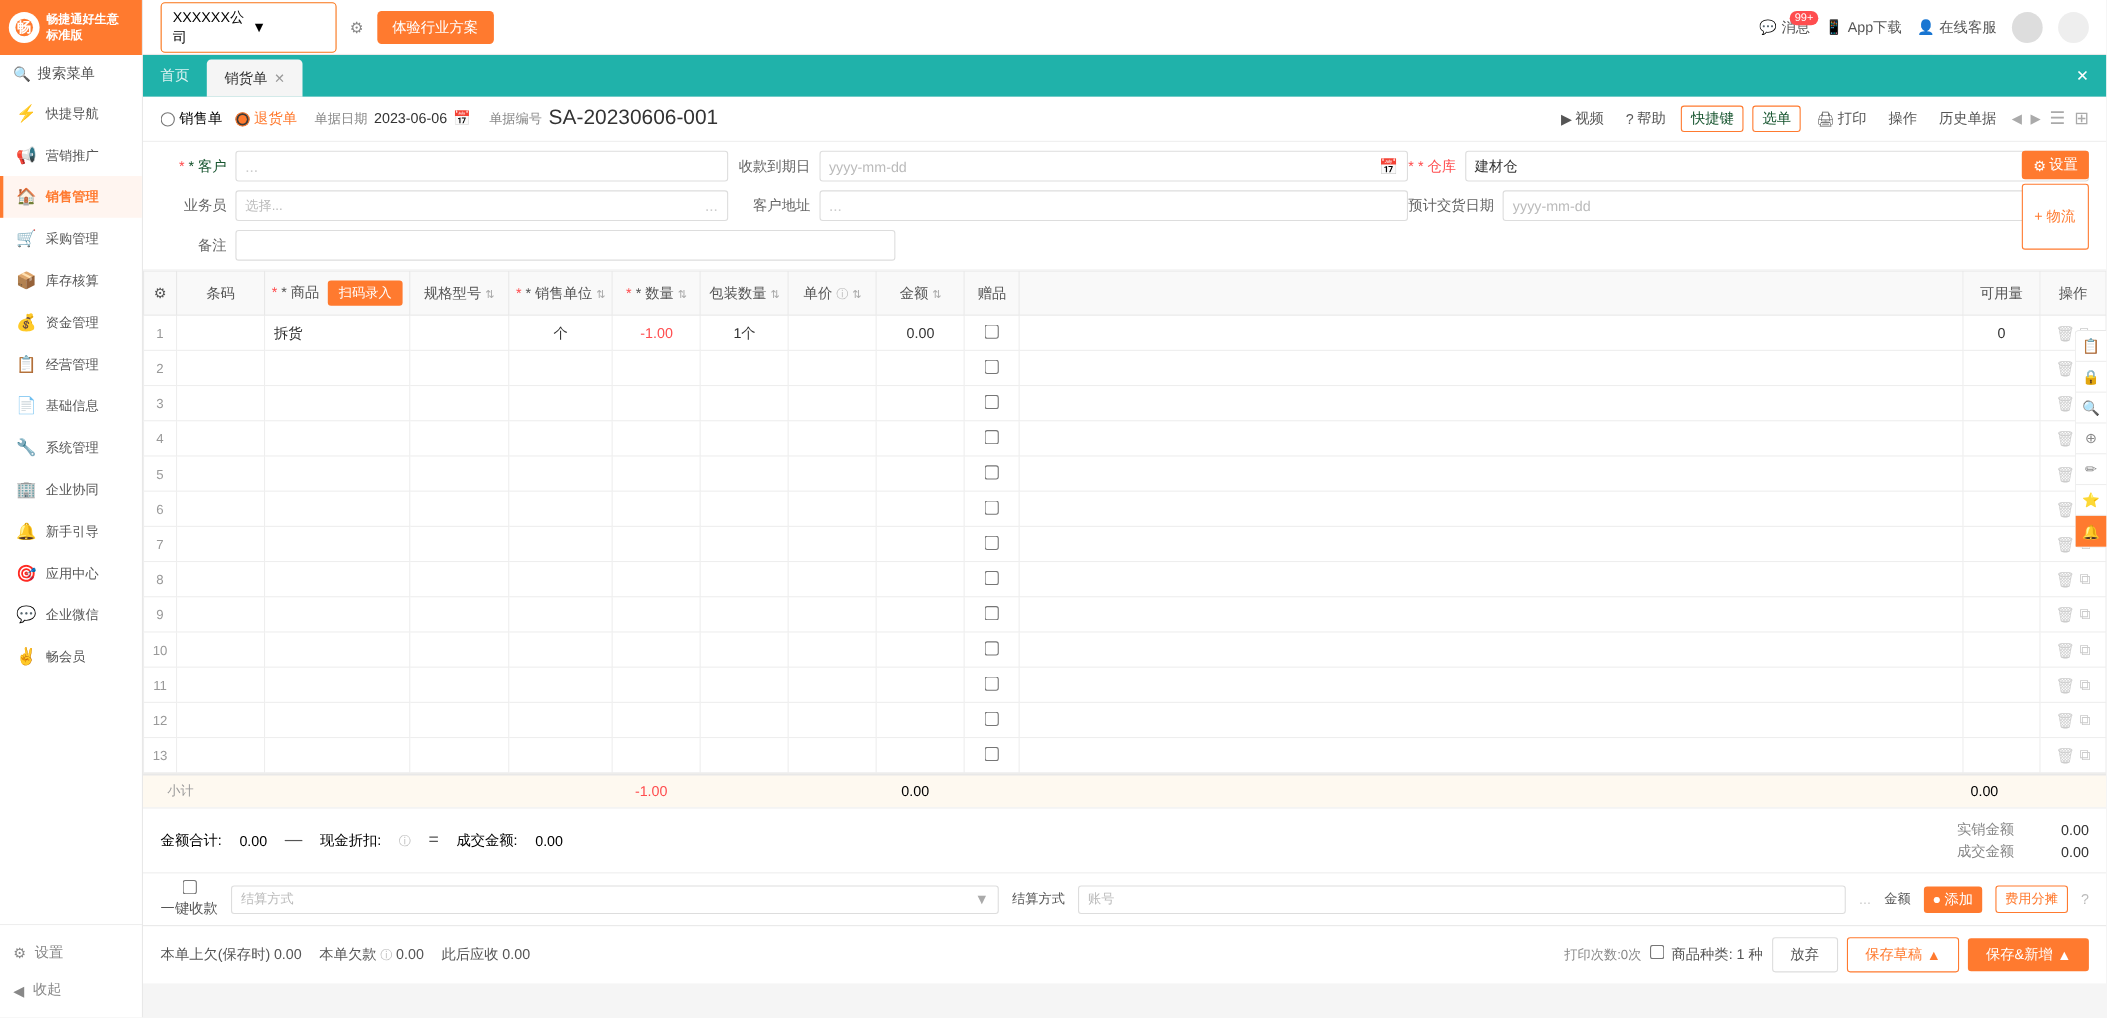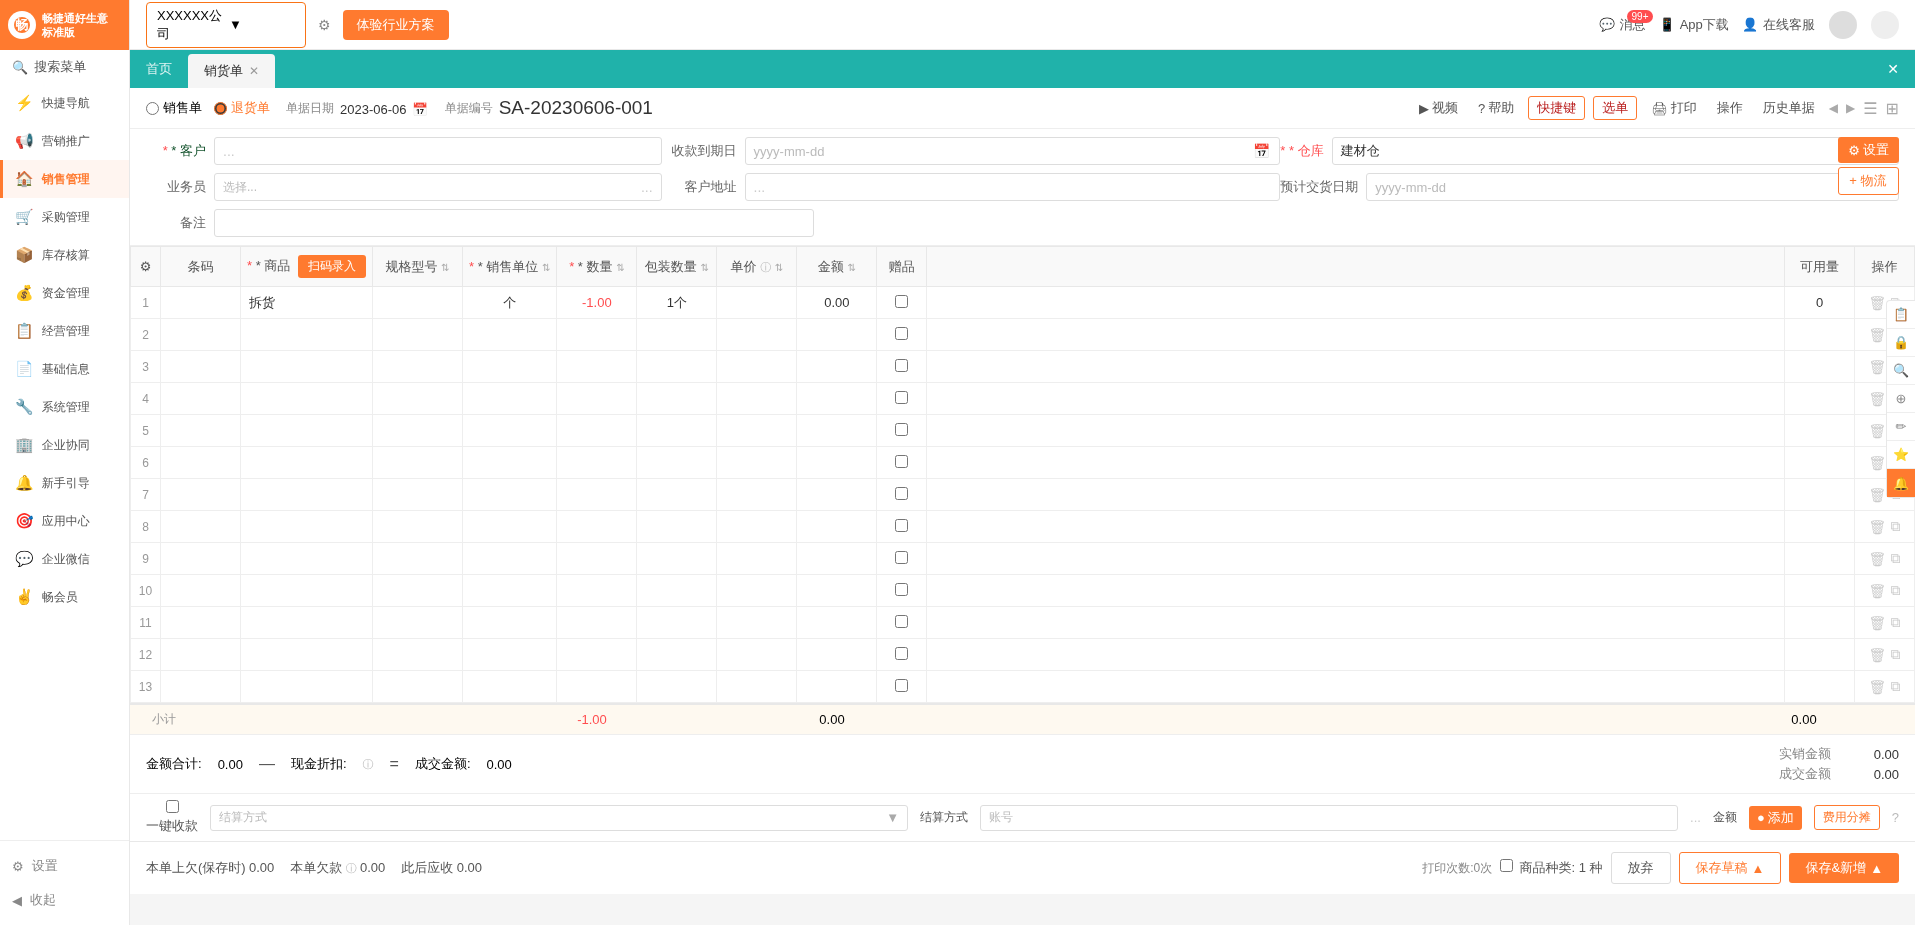--- a/index.html
+++ b/index.html
@@ -38,23 +38,23 @@
     .tab.active { background: #f5f5f5; color: #333; opacity: 1; border-radius: 4px 4px 0 0; margin-top: 4px; height: 34px; }
     .tab-close { font-size: 12px; color: #999; cursor: pointer; }
     .tab-home { background: transparent; }
 
     
     .content { flex: 1; background: #f5f5f5; overflow-y: auto; padding: 0; }
     .radio-group { display: flex; align-items: center; gap: 12px; }
     .radio-item { display: flex; align-items: center; gap: 4px; cursor: pointer; font-size: 13px; }
     .radio-item input { accent-color: #ff7a2f; }
     .action-btn { display: flex; align-items: center; gap: 3px; color: #555; font-size: 12px; cursor: pointer; padding: 2px 6px; border-radius: 3px; }
-    .action-btn-orange { color: #b91c1c; border: 1px solid #ff7a2f; border-radius: 3px; padding: 2px 8px; }
+    .action-btn-orange { color: #14532d; border: 1px solid #ff7a2f; border-radius: 3px; padding: 2px 8px; }
     .right-btn { background: #ff7a2f; color: #fff; border: none; border-radius: 3px; padding: 4px 10px; cursor: pointer; font-size: 12px; display: flex; align-items: center; gap: 3px; }
-    .right-btn-outline { background: #fff; color: #ff7a2f; border: 1px solid #ff7a2f; border-radius: 3px; padding: 4px 10px; cursor: pointer; font-size: 12px; display: flex; align-items: center; gap: 3px; }
+    .right-btn-outline { background: #fff; color: #ff7a2f; border: 1px solid #ff7a2f; border-radius: 3px; padding: 20px 10px; cursor: pointer; font-size: 12px; display: flex; align-items: center; gap: 3px; }
 
     
     .table-container { margin: 0 0; background: #fff; }
     .scan-btn { background: #ff7a2f; color: #fff; border: none; border-radius: 3px; padding: 3px 10px; cursor: pointer; font-size: 12px; }
 
     table { width: 100%; border-collapse: collapse; font-size: 12px; }
     thead tr { background: #f9f9f9; }
     thead th { padding: 8px 6px; border: 1px solid #e8e8e8; color: #555; font-weight: 500; text-align: center; white-space: nowrap; }
     tbody td { padding: 6px 6px; border: 1px solid #eee; color: #333; text-align: center; height: 32px; }
     .row-num { color: #999; font-size: 12px; }
@@ -254,21 +254,21 @@
       <div class="radio-group">
         <label class="radio-item">
           <input type="radio" name="order_type" style="">
           <span>销售单</span>
         </label>
         <label class="radio-item">
           <input type="radio" name="order_type" checked="" style="">
           <span style="color:#ff7a2f;">退货单</span>
         </label>
       </div>
-      <div style="display:flex;align-items:flex-end;gap:6px;">
+      <div style="display:flex;align-items:flex-start;gap:6px;">
         <span style="color:#888;font-size:12px;">单据日期</span>
         <span style="font-size:13px;color:#333;font-weight:500;">2023-06-06</span>
         <span style="color:#aaa;cursor:pointer;">📅</span>
       </div>
       <div style="display:flex;align-items:center;gap:6px;">
         <span style="color:#888;font-size:12px;">单据编号</span>
         <span style="font-size:19px;color:#333;font-weight:500;">SA-20230606-001</span>
       </div>
       <div style="flex:1;"></div>
       <div style="display:flex;align-items:center;gap:8px;">

